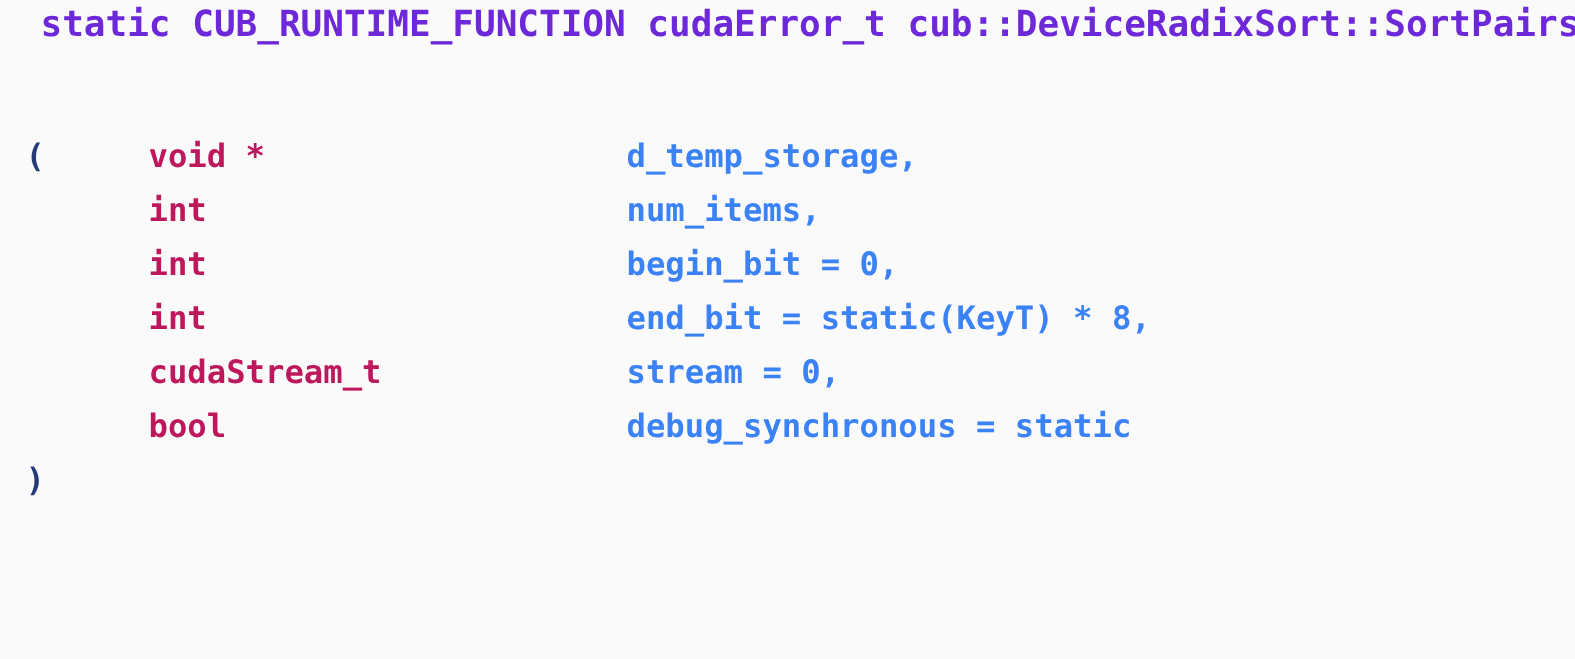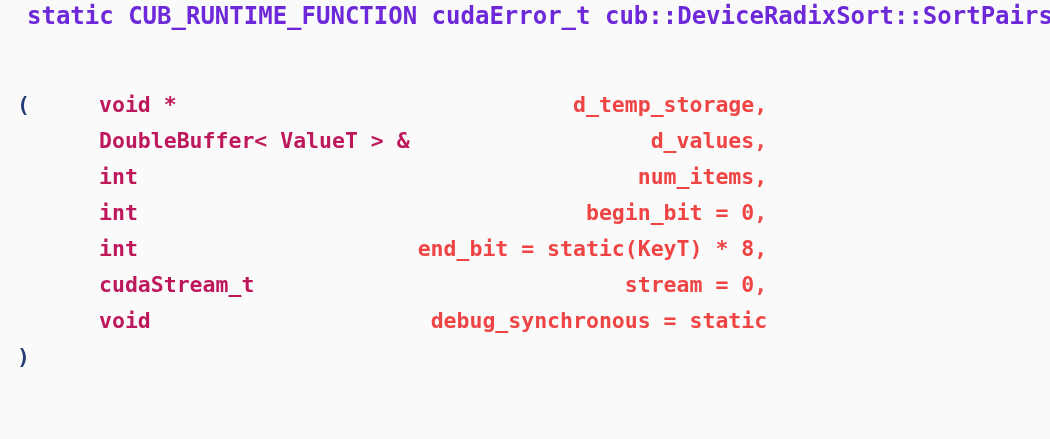--- a/index.html
+++ b/index.html
@@ -65,24 +65,23 @@
 
   
   td.paramtype {
     color: #be185d;
     padding-right: 0px;
     white-space: pre;
   }
 
   
   td.paramname {
-    color: #ef4444;
+    color: #3b82f6;
     padding-left: 8px;
     white-space: pre;
-    text-align: right;
   }
 
   .closerow td.paren {
     color: #253C78;
   }
 </style>
 </head>
 <body>
 
 <div id="sig-root">
@@ -92,46 +91,41 @@
   <table class="paramtable">
     <tbody>
 
     <tr>
           <td class="paren">(</td>
           <td class="paramtype">void *                  </td>
           <td class="paramname">d_temp_storage,</td>
         </tr>
         <tr>
           <td class="paren"></td>
-          <td class="paramtype">DoubleBuffer&lt; ValueT &gt; &amp;</td>
-          <td class="paramname">d_values,</td>
-        </tr>
-        <tr>
-          <td class="paren"></td>
           <td class="paramtype">int                     </td>
           <td class="paramname">num_items,</td>
         </tr>
         <tr>
           <td class="paren"></td>
           <td class="paramtype">int                     </td>
           <td class="paramname">begin_bit = 0,</td>
         </tr>
         <tr>
           <td class="paren"></td>
           <td class="paramtype">int                     </td>
           <td class="paramname">end_bit = static(KeyT) * 8,</td>
         </tr>
         <tr>
           <td class="paren"></td>
           <td class="paramtype">cudaStream_t            </td>
           <td class="paramname">stream = 0,</td>
         </tr>
         <tr>
           <td class="paren"></td>
-          <td class="paramtype">void                    </td>
+          <td class="paramtype">bool                    </td>
           <td class="paramname">debug_synchronous = static</td>
         </tr>
         <tr class="closerow">
           <td class="paren">)</td>
           <td></td>
           <td></td>
         </tr>
       </tbody>
   </table>
 

